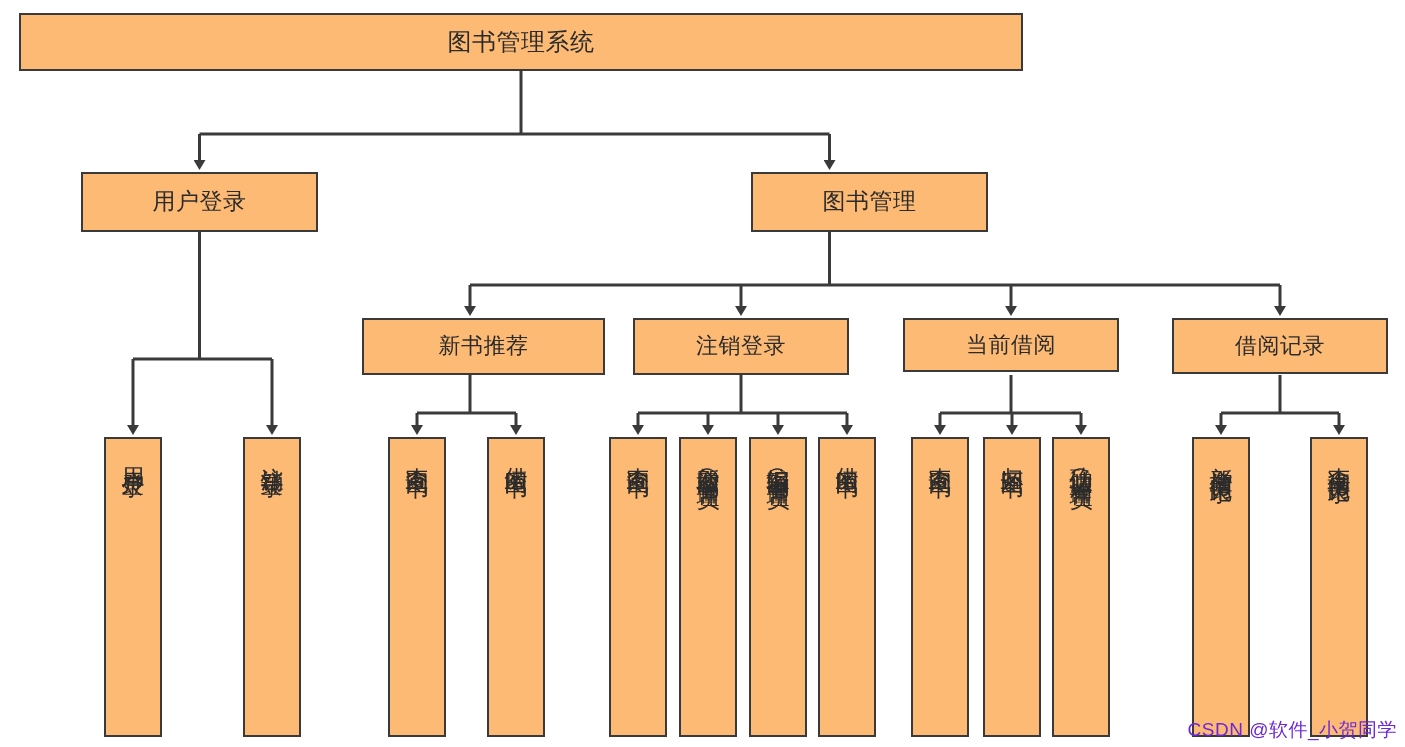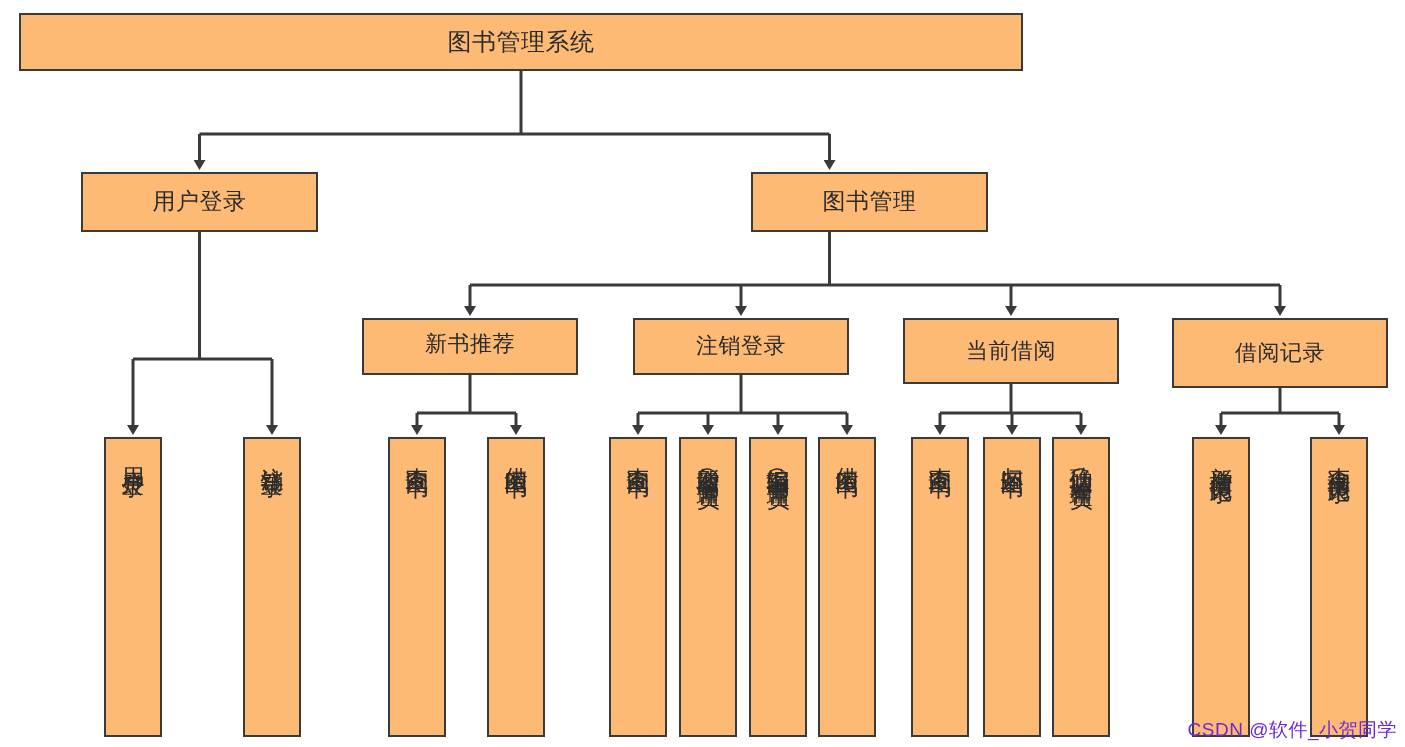--- a/index.html
+++ b/index.html
@@ -117,30 +117,30 @@
   <div id="nodes-layer">
       <div class="node level-0 horiz" style="left: 19px; top: 13px; width: 1004px; height: 58px;">
         <span class="node-label">图书管理系统</span>
       </div>
       <div class="node level-1 horiz" style="left: 81px; top: 172px; width: 237px; height: 60px;">
         <span class="node-label">用户登录</span>
       </div>
       <div class="node level-1 horiz" style="left: 711px; top: 172px; width: 237px; height: 60px; margin-left: 40px;">
         <span class="node-label">图书管理</span>
       </div>
-      <div class="node level-2 horiz" style="left: 362px; top: 318px; width: 216px; height: 57px; font-family: Liberation Mono, monospace;">
+      <div class="node level-2 horiz" style="left: 362px; top: 318px; width: 243px; height: 57px;">
         <span class="node-label">新书推荐</span>
       </div>
       <div class="node level-2 horiz" style="left: 633px; top: 318px; width: 216px; height: 57px;">
         <span class="node-label">注销登录</span>
       </div>
-      <div class="node level-2 horiz" style="left: 903px; top: 318px; width: 216px; height: 66px;">
+      <div class="node level-2 horiz" style="left: 903px; top: 318px; width: 216px; height: 54px;">
         <span class="node-label">当前借阅</span>
       </div>
-      <div class="node level-2 horiz" style="left: 1172px; top: 318px; width: 216px; height: 70px;">
+      <div class="node level-2 horiz" style="left: 1172px; top: 318px; width: 216px; height: 56px;">
         <span class="node-label">借阅记录</span>
       </div>
       <div class="node level-3 leaf" style="left: 104px; top: 437px; width: 58px; height: 300px;">
         <span class="node-label">用户登录</span>
       </div>
       <div class="node level-3 leaf" style="left: 243px; top: 437px; width: 58px; height: 300px;">
         <span class="node-label">注销登录</span>
       </div>
       <div class="node level-3 leaf" style="left: 388px; top: 437px; width: 58px; height: 300px;">
         <span class="node-label">查询图书</span>

